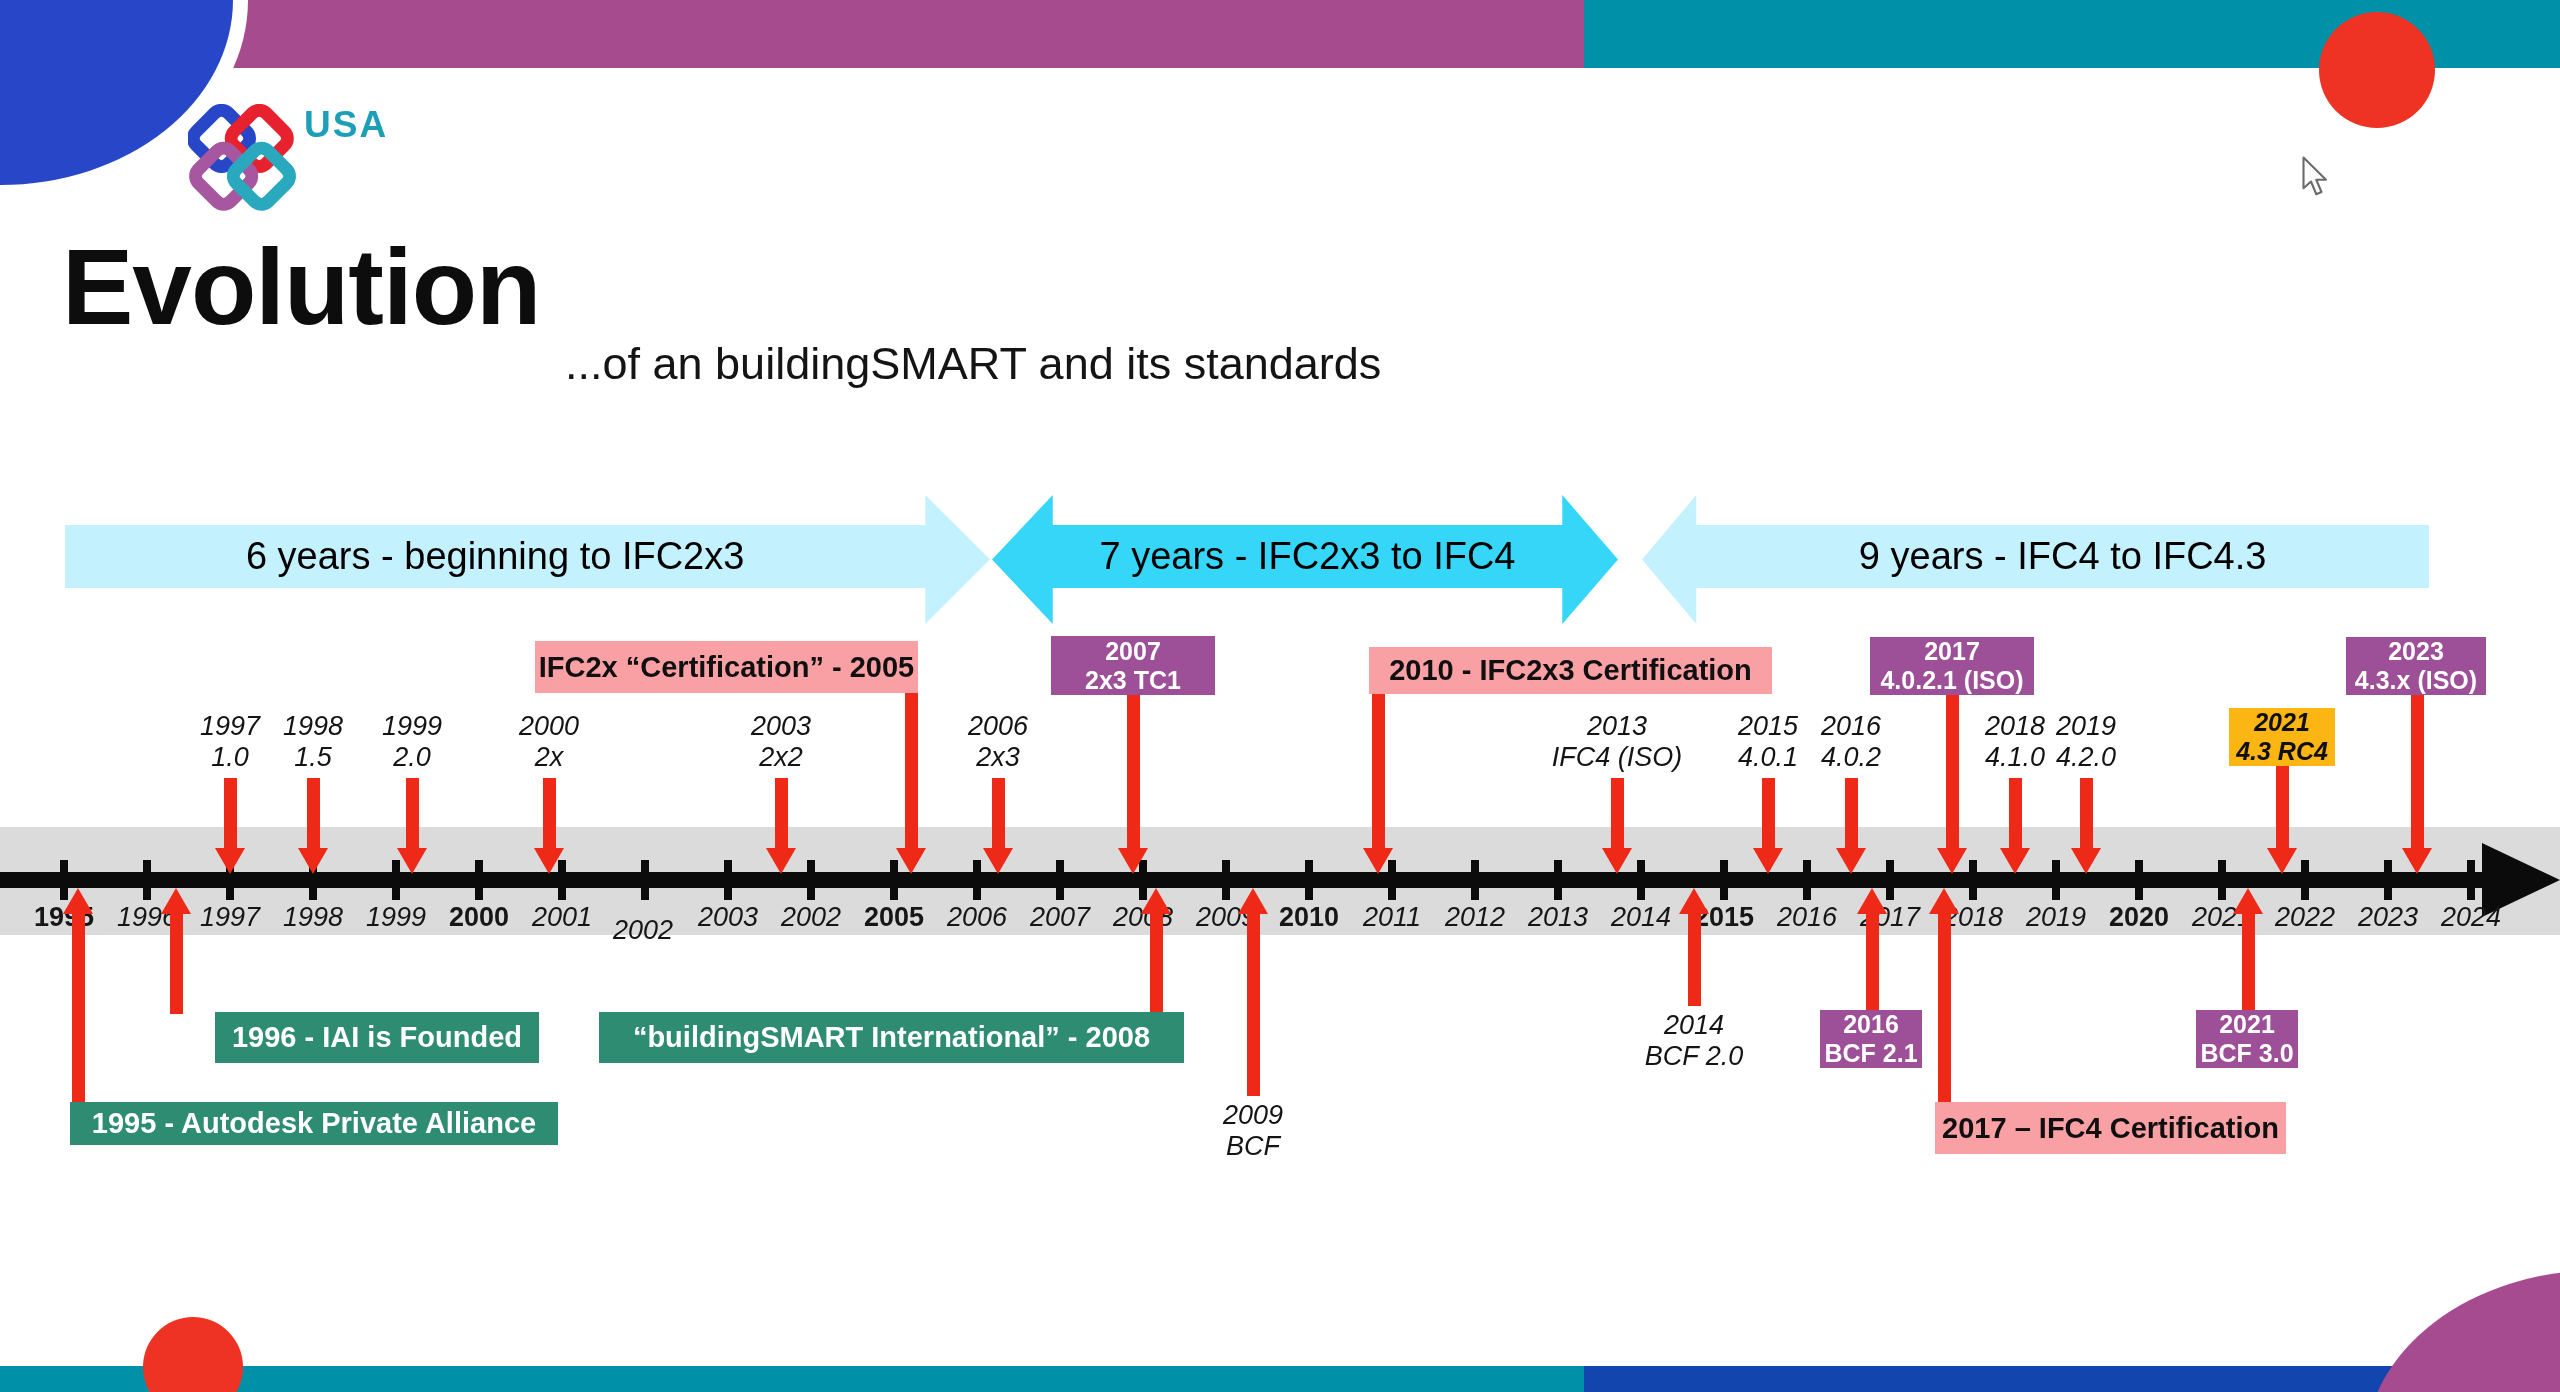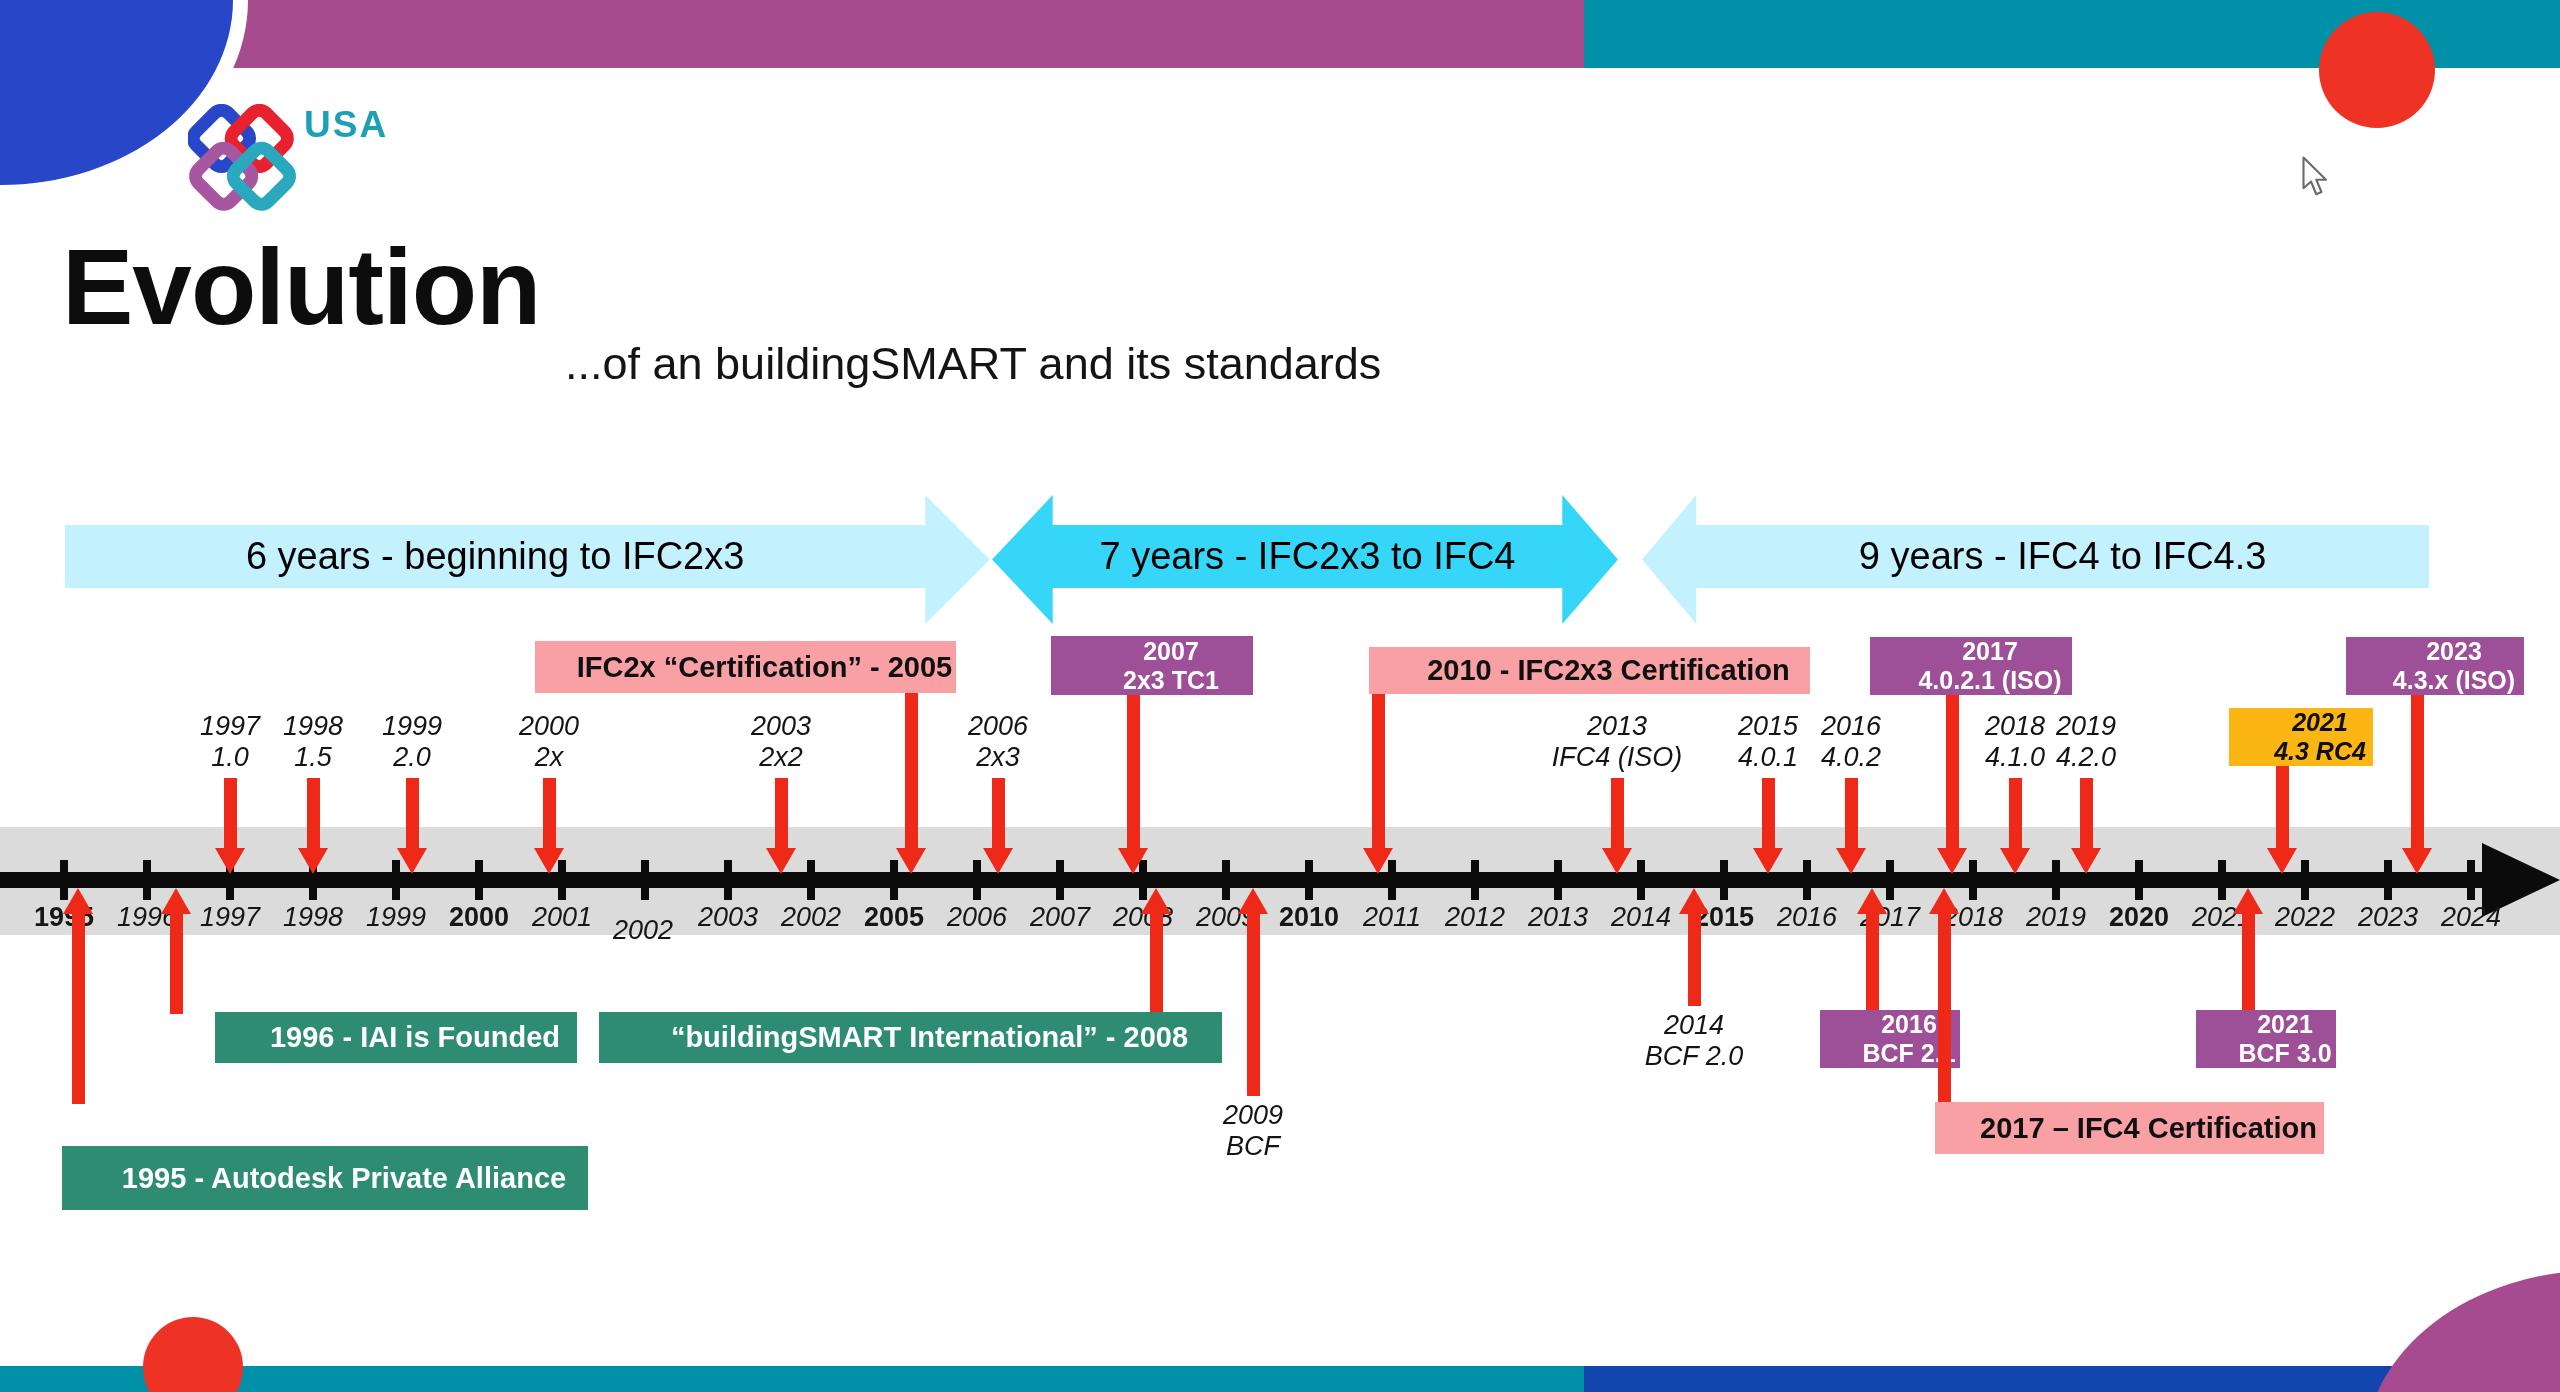--- a/index.html
+++ b/index.html
@@ -54,21 +54,21 @@
   
   .shaft{position:absolute;width:13px;background:#EF2918;}
   .tri-down{position:absolute;width:0;height:0;border-left:15px solid transparent;
     border-right:15px solid transparent;border-top:26px solid #EF2918;}
   .tri-up{position:absolute;width:0;height:0;border-left:15px solid transparent;
     border-right:15px solid transparent;border-bottom:26px solid #EF2918;}
   
   .vlabel{position:absolute;width:220px;text-align:center;font-size:27px;line-height:31px;
     font-style:italic;color:#141414;}
   .evbox{position:absolute;display:flex;flex-direction:column;align-items:center;justify-content:center;
-    text-align:center;font-weight:700;padding-left:38px;}
+    text-align:center;font-weight:700;}
   .evbox.one{font-size:29px;}
   .evbox.two{font-size:25px;line-height:29px;}
   .evbox.pink{background:#F9A0A5;color:#101010;}
   .evbox.purple{background:#9D4F97;color:#ffffff;}
   .evbox.green{background:#2E8C72;color:#ffffff;}
   .evbox.yellow{background:#FBB614;color:#101010;font-style:italic;}
   
   #cursor{left:2302px;top:156px;}
 </style>
 </head>
@@ -282,21 +282,21 @@
       <div>4.3 RC4</div>
     </div>
     <div class="shaft" style="left: 2410.5px; top: 695px; height: 153px; position: absolute;"></div>
     <div class="tri-down" style="left: 2402px; top: 848px; position: absolute;"></div>
     <div class="evbox purple two" style="left: 2346px; top: 637px; width: 140px; height: 58px; position: absolute;">
       <div>2023</div>
       <div>4.3.x (ISO)</div>
     </div>
     <div class="tri-up" style="left: 63px; top: 888px; position: absolute;"></div>
     <div class="shaft" style="left: 71.5px; top: 914px; height: 190px; position: absolute;"></div>
-    <div class="evbox green one" style="left: 62px; top: 1102px; width: 488px; height: 64px; position: absolute; margin-top: 44px;">
+    <div class="evbox green one" style="left: 70px; top: 1102px; width: 488px; height: 43px; position: absolute;">
       <div>1995 - Autodesk Private Alliance</div>
     </div>
     <div class="tri-up" style="left: 161px; top: 888px; position: absolute;"></div>
     <div class="shaft" style="left: 169.5px; top: 914px; height: 100px; position: absolute;"></div>
     <div class="evbox green one" style="left: 171px; top: 1012px; width: 324px; height: 51px; position: absolute; margin-left: 44px;">
       <div>1996 - IAI is Founded</div>
     </div>
     <div class="tri-up" style="left: 1141px; top: 888px; position: absolute;"></div>
     <div class="shaft" style="left: 1149.5px; top: 914px; height: 100px; position: absolute;"></div>
     <div class="evbox green one" style="left: 583px; top: 1012px; width: 585px; height: 51px; position: absolute; margin-left: 16px;">

